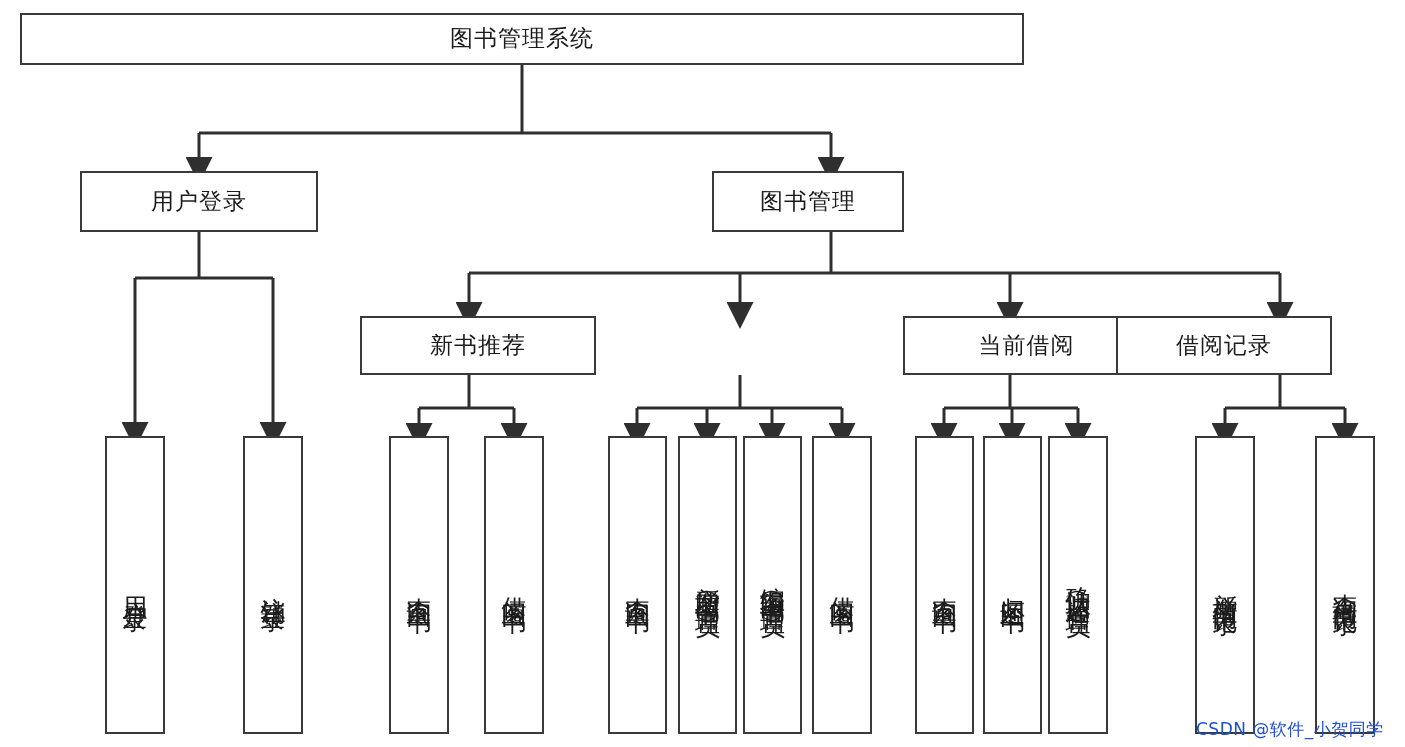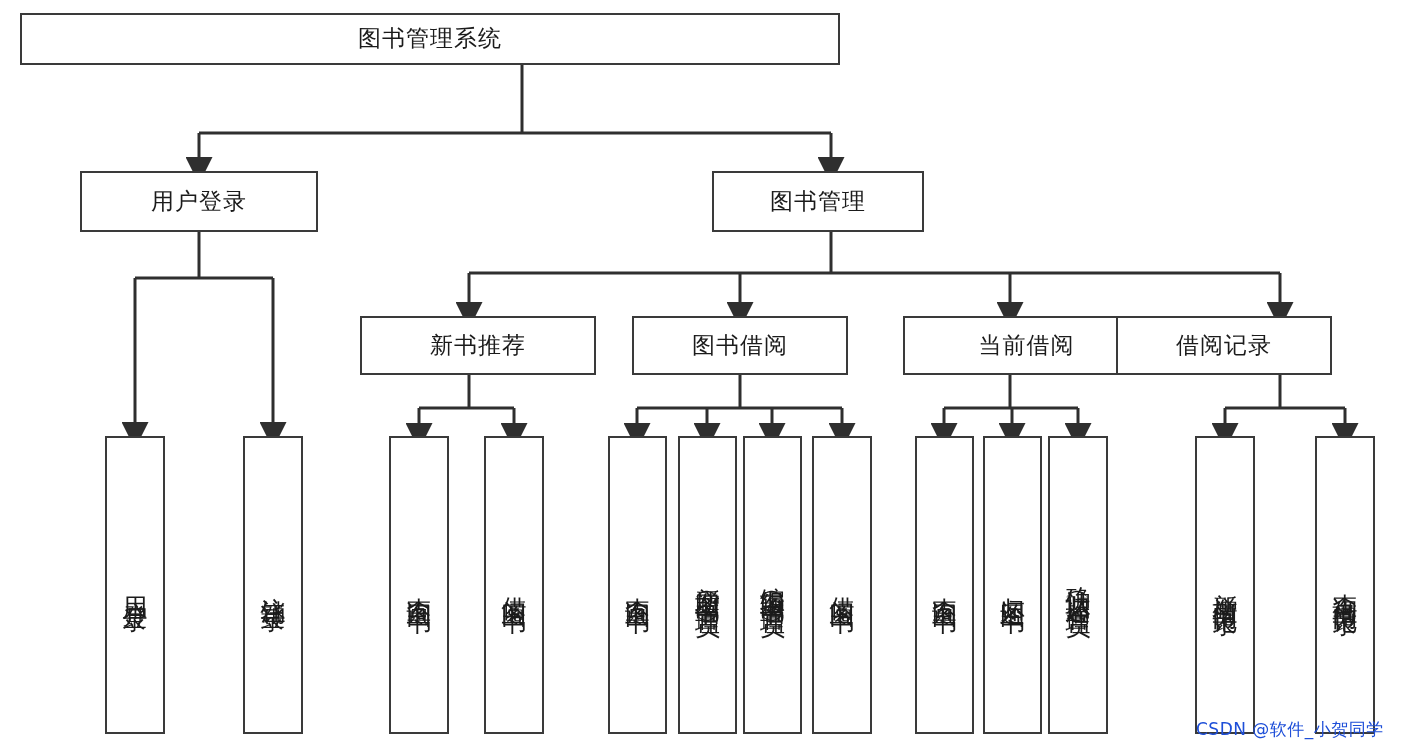--- a/index.html
+++ b/index.html
@@ -114,36 +114,33 @@
       <path d="M1012,408 L1012,426" marker-end="url(#arrow)"></path>
       <path d="M1078,408 L1078,426" marker-end="url(#arrow)"></path>
 
       <path d="M1280,375 L1280,408"></path>
       <path d="M1225,408 L1345,408"></path>
       <path d="M1225,408 L1225,426" marker-end="url(#arrow)"></path>
       <path d="M1345,408 L1345,426" marker-end="url(#arrow)"></path>
     </g>
   </svg>
 
-  <div class="node h-node" style="left:20px; top:13px; width:820px; height:52px;">
+  <div class="node h-node" style="left:20px; top:13px; width:1004px; height:52px;">
     <span class="node-label">图书管理系统</span>
   </div>
 
   <div class="node h-node" style="left:80px; top:171px; width:238px; height:61px;">
     <span class="node-label">用户登录</span>
   </div>
-  <div class="node h-node" style="left:712px; top:171px; width:212px; height:61px;">
+  <div class="node h-node" style="left:712px; top:171px; width:192px; height:61px;">
     <span class="node-label">图书管理</span>
   </div>
 
   <div class="node h-node" style="left:360px; top:316px; width:236px; height:59px;">
     <span class="node-label">新书推荐</span>
-  </div>
-  <div class="node h-node" style="left:632px; top:316px; width:216px; height:59px;">
-    <span class="node-label">图书借阅</span>
   </div>
   <div class="node h-node" style="left:903px; top:316px; width:215px; height:59px;padding-left:32px;">
     <span class="node-label">当前借阅</span>
   </div>
   <div class="node h-node" style="left:1116px; top:316px; width:216px; height:59px;">
     <span class="node-label">借阅记录</span>
   </div>
 
   <div class="node v-node" style="left:105px; top:436px; width:60px; height:298px;">
     <span class="node-label">用户登录</span>

